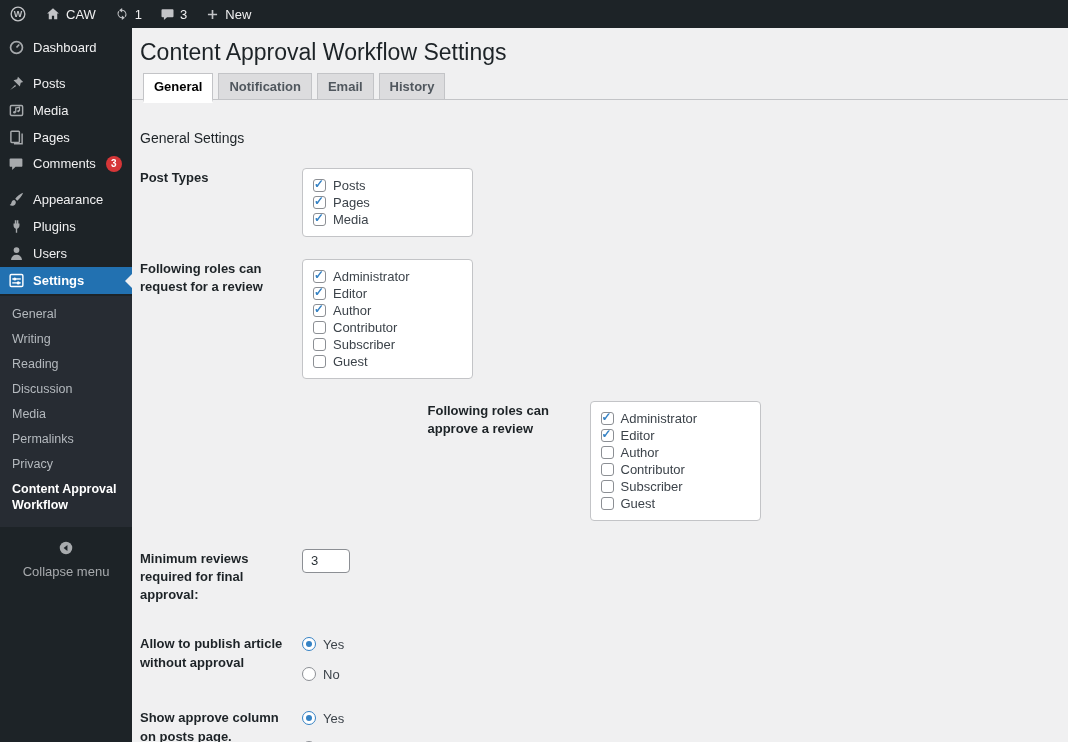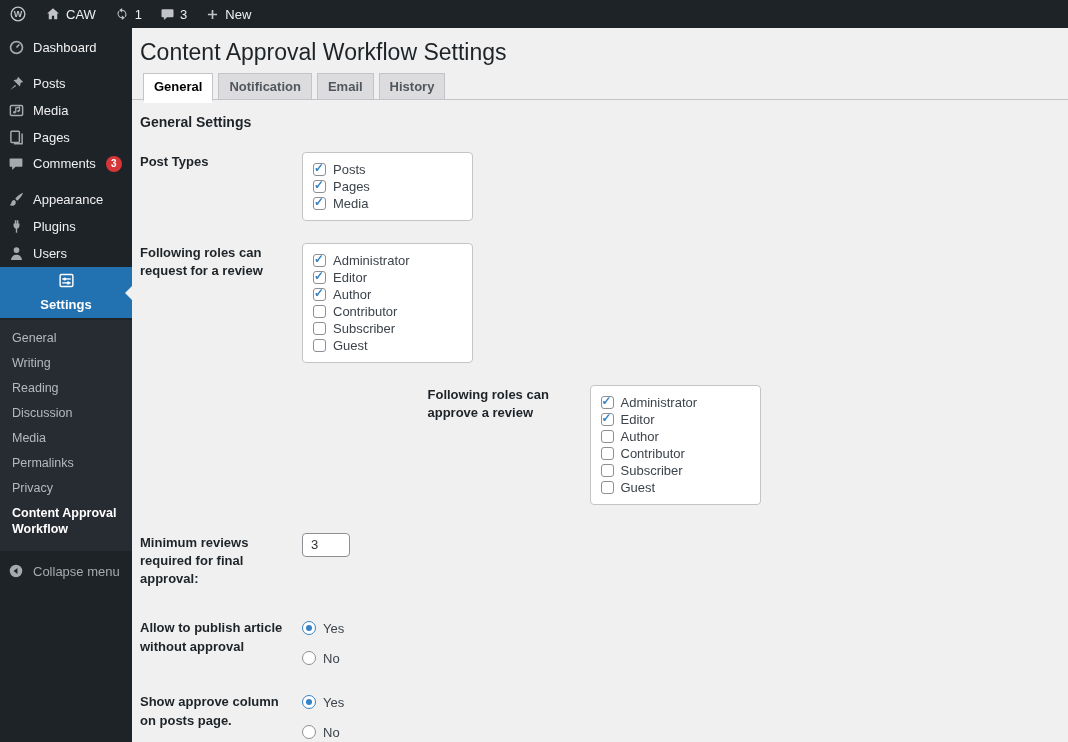--- a/index.html
+++ b/index.html
@@ -23,61 +23,61 @@
   .sidebar {
     position:absolute; top:28px; left:0; bottom:0; width:132px;
     background:#1d2327; z-index:10; padding-top:6px;
   }
   .menu-item {
     display:flex; align-items:center; gap:8px; padding:5px 8px;
     font-size:13px; color:#f0f0f1; cursor:pointer; position:relative;
     line-height:16px;
   }
   .mi { display:flex; align-items:center; color:#a7aaad; flex:0 0 17px; }
-  .menu-item.active { background:#2271b1; color:#fff; font-weight:bold;flex-direction:column; }
+  .menu-item.active { background:#2271b1; color:#fff; font-weight:bold; }
   .menu-item.active .mi { color:#fff; }
   .menu-item.active::after {
     content:""; position:absolute; right:0; top:50%; margin-top:-7px;
     border:7px solid transparent; border-right-color:#f0f0f1; border-left-width:0;
   }
   .menu-gap { height:9px; }
   .badge {
     background:#d63638; color:#fff; border-radius:9px; font-size:10px;
     min-width:16px; height:16px; line-height:16px; text-align:center;
     padding:0 3px; margin-left:2px; font-weight:bold;
   }
   .submenu { background:#272c33; padding:5px 0 10px; margin-top:2px; }
   .submenu-item {
     padding:4.5px 12px; font-size:12.5px; color:#b4b9be; cursor:pointer;
     line-height:16px;
   }
   .submenu-item.active { color:#fff; font-weight:bold; }
   .collapse-row {
     display:flex; align-items:center; gap:8px; padding:8px; margin-top:4px;
-    font-size:13px; color:#a7aaad; cursor:pointer;
+    font-size:13px; color:#a7aaad; cursor:pointer;flex-direction:column;
   }
   .collapse-row .mi { color:#a7aaad; }
   
   .content { position:absolute; top:28px; left:120px; right:0; bottom:0; background:#f0f0f1; }
   .header-wrap { padding:10px 20px 0; }
   .page-title { margin:0; font-size:23px; font-weight:400; color:#1d2327; line-height:1.3; }
   .tabs-row {
     display:flex; align-items:flex-end; border-bottom:1px solid #c3c4c7;
     padding-left:23px; margin-top:5px;
   }
   .tab {
     padding:5px 10px; border:1px solid #c3c4c7; margin-right:5px; margin-bottom:-1px;
     background:#dcdcde; color:#50575e; font-size:13px; font-weight:bold;
     line-height:15px; cursor:pointer; text-decoration:none;
   }
   .tab.active {
     background:#fff; color:#000; border-bottom:4px solid #fff; margin-bottom:-4px;
   }
   .body-wrap { padding:14px 20px 0; }
-  .section-heading { margin:0 0 22px; font-size:14px; font-weight:bold; color:#1d2327; }
+  .section-heading { margin:16px 0 22px; font-size:14px; font-weight:normal; color:#1d2327; }
   .form-row { display:flex; }
   .row-label {
     flex:0 0 162px; width:162px; font-size:13px; font-weight:bold; color:#1d2327;
     line-height:1.4; padding-top:1px; padding-right:10px;
   }
   .option-box {
     width:171px; background:#fff; border:1px solid #c3c4c7; border-radius:4px;
     padding:8px 10px;
   }
   .check-item {

